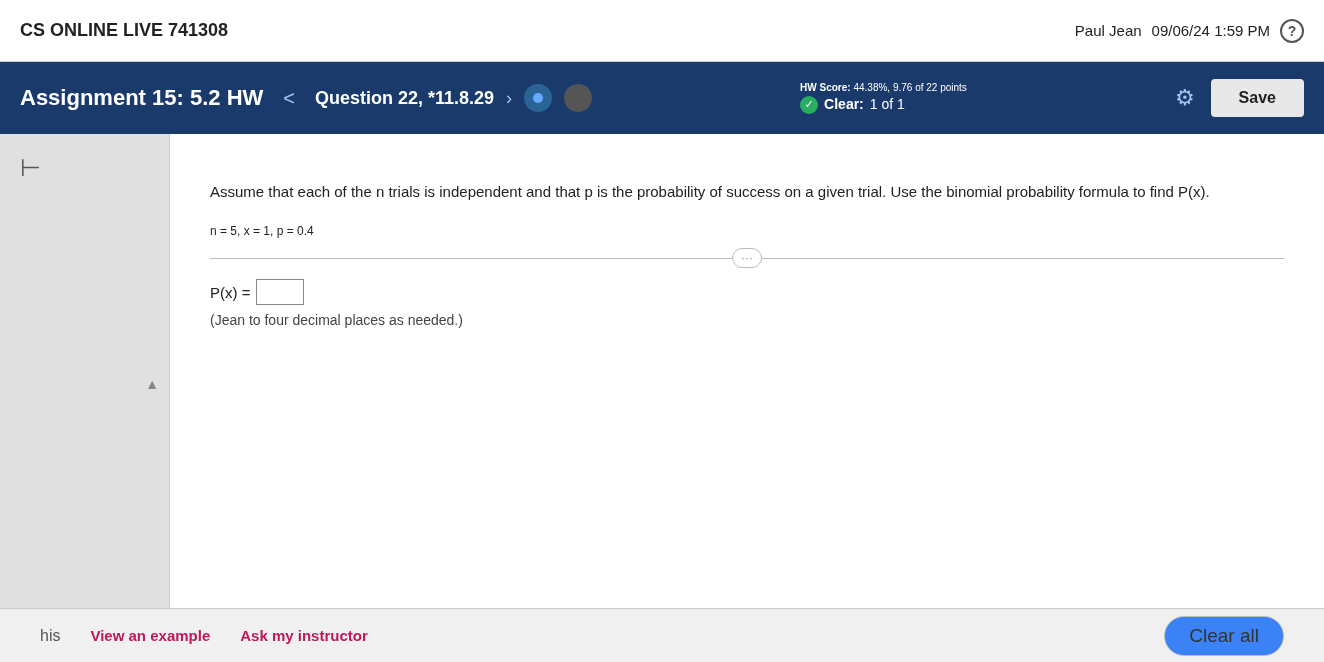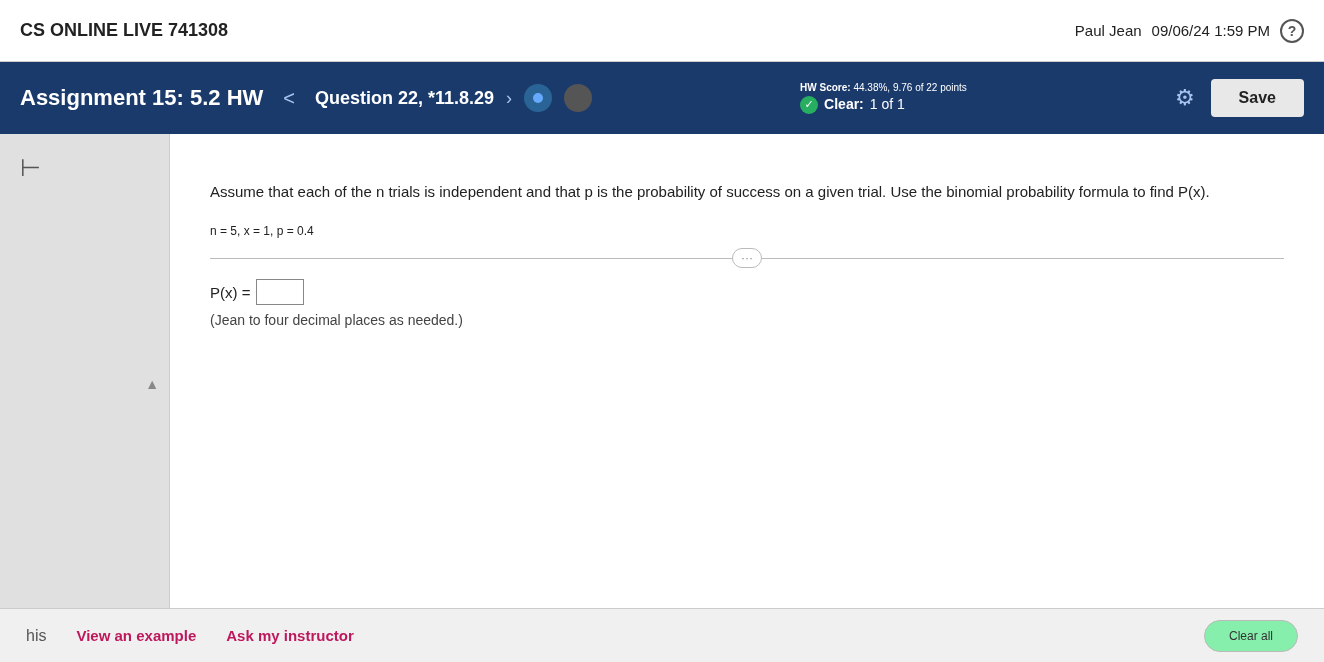--- a/index.html
+++ b/index.html
@@ -247,21 +247,21 @@
       position: absolute;
       bottom: 0;
       left: 0;
       width: 100%;
       height: 54px;
       background: #f0f0f0;
       border-top: 1px solid #ccc;
       display: flex;
       align-items: center;
       justify-content: space-between;
-      padding: 0 26px;
+      padding: 0 40px;
     }
 
     .bottom-left {
       display: flex;
       align-items: center;
       gap: 30px;
     }
 
     .bottom-link {
       font-size: 15px;
@@ -271,26 +271,26 @@
       font-weight: bold;
     }
 
     .bottom-right {
       display: flex;
       align-items: center;
       gap: 16px;
     }
 
     .clear-all-btn {
-      background: #86efac;
+      background: #3b82f6;
       color: #333;
       border: 1px solid #bbb;
       border-radius: 20px;
       padding: 8px 24px;
-      font-size: 12px;
+      font-size: 19px;
       cursor: pointer;
     }
 
     .check-answer-btn {
       background: #c8a0c0;
       color: #fff;
       border: none;
       border-radius: 20px;
       padding: 8px 28px;
       font-size: 15px;

